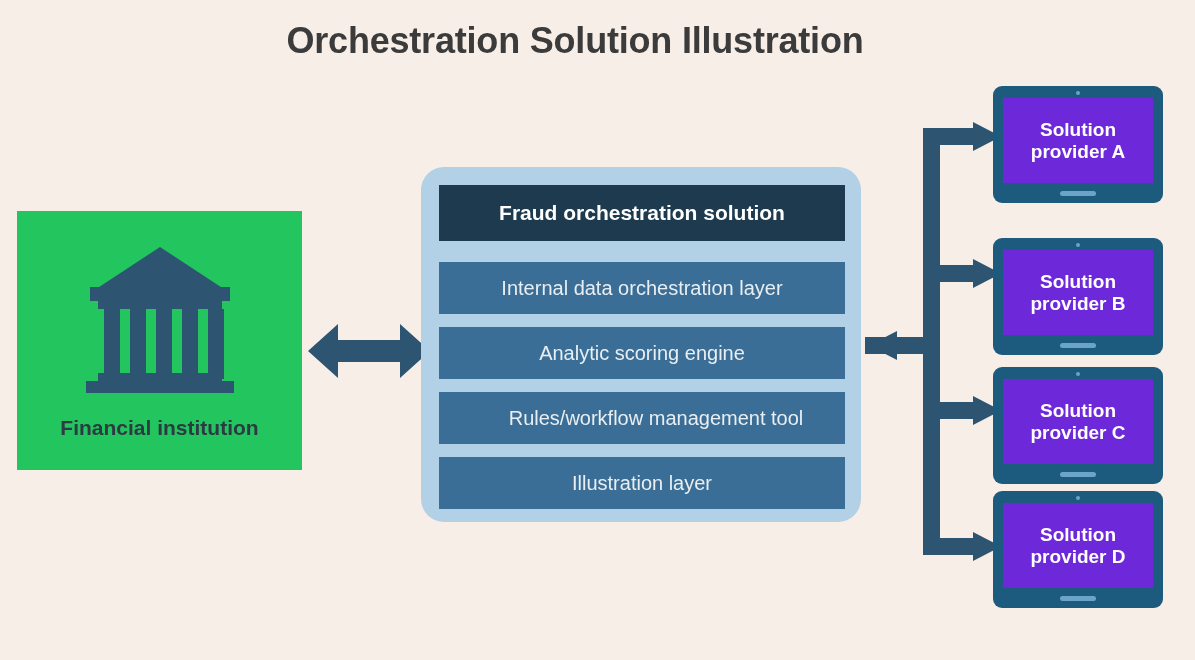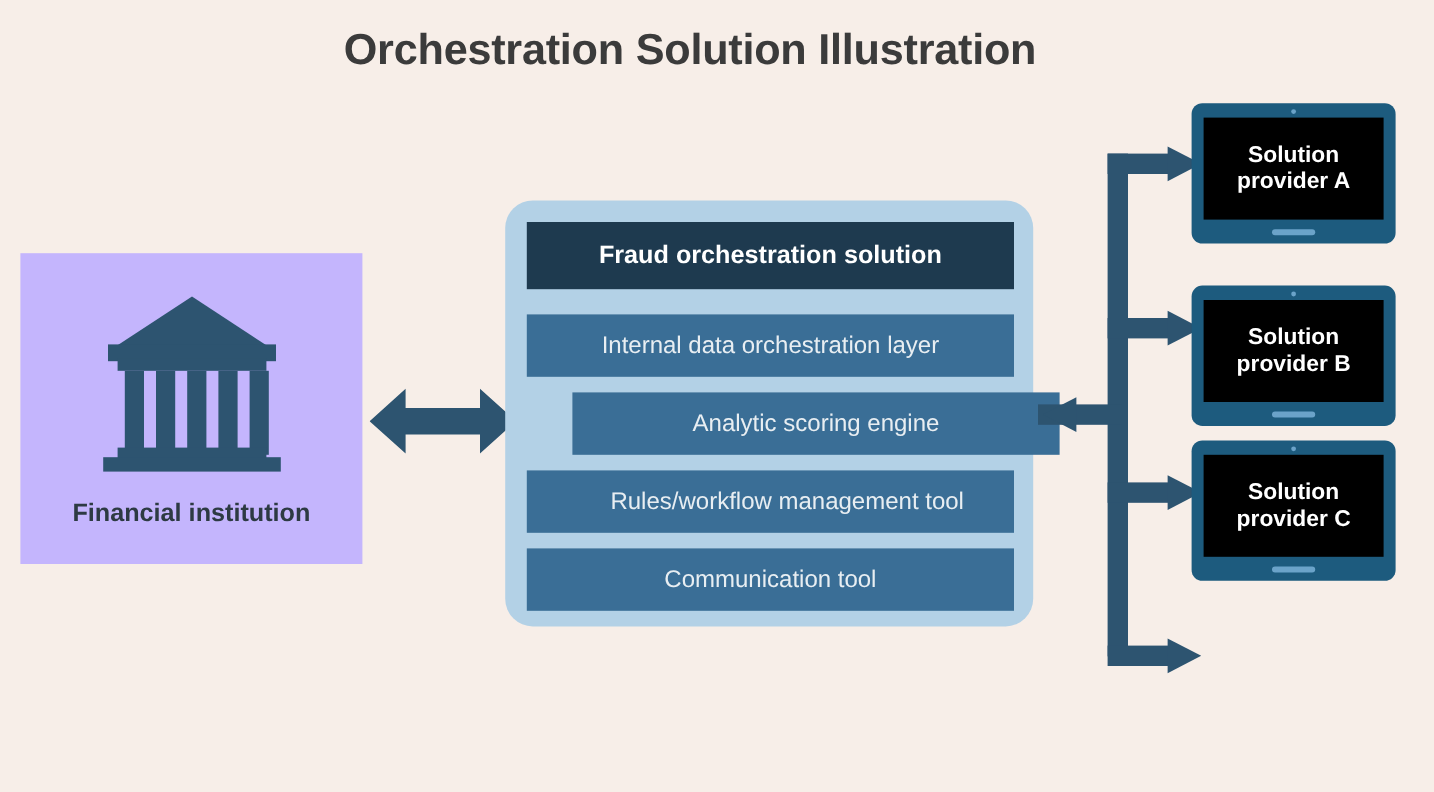--- a/index.html
+++ b/index.html
@@ -41,21 +41,21 @@
     color: #3b3b3b;
   }
 
   
   #fi-box {
     position: absolute;
     left: 17px;
     top: 211px;
     width: 285px;
     height: 259px;
-    background: #c4b5fd;
+    background: #22c55e;
   }
   #fi-icon {
     position: absolute;
     left: 50%;
     top: 32px;
     transform: translateX(-50%);
     width: 156px;
     height: 152px;
   }
   #fi-label {
@@ -108,21 +108,21 @@
     font-weight: bold;
   }
   .layer-sub {
     height: 52px;
     background: #3a6e96;
     color: #e8eef2;
     font-size: 20px;
     font-weight: normal;
   }
   #layer-1 { top: 95px; }
-  #layer-2 { top: 160px; margin-left: 38px; }
+  #layer-2 { top: 160px; }
   #layer-3 { top: 225px; padding-left: 36px; }
   #layer-4 { top: 290px; }
 
   
   #tree {
     position: absolute;
     left: 855px;
     top: 95px;
     width: 165px;
     height: 480px;
@@ -150,21 +150,21 @@
     height: 4px;
     border-radius: 50%;
     background: #6ba3c9;
   }
   .tablet-screen {
     position: absolute;
     left: 10px;
     top: 12px;
     width: 150px;
     height: 85px;
-    background: #000000;
+    background: #6d28d9;
     display: flex;
     align-items: center;
     justify-content: center;
     text-align: center;
     color: #ffffff;
     font-size: 19px;
     font-weight: bold;
     line-height: 1.15;
     padding: 0 6px;
     box-sizing: border-box;
@@ -215,21 +215,21 @@
     <svg viewBox="0 0 122 62" width="122" height="62" aria-hidden="true">
       <polygon fill="#2d5470" points="0,31 30,4 30,20 92,20 92,4 122,31 92,58 92,42 30,42 30,58"></polygon>
     </svg>
   </div>
 
   <div id="panel">
     <div class="layer layer-head">Fraud orchestration solution</div>
     <div class="layer layer-sub" id="layer-1">Internal data orchestration layer</div>
     <div class="layer layer-sub" id="layer-2">Analytic scoring engine</div>
     <div class="layer layer-sub" id="layer-3">Rules/workflow management tool</div>
-    <div class="layer layer-sub" id="layer-4">Communication tool</div>
+    <div class="layer layer-sub" id="layer-4">Illustration layer</div>
   </div>
 
   <div id="tree">
     <svg viewBox="0 0 165 480" width="165" height="480" aria-hidden="true">
       <g fill="#2d5470">
 
         <rect x="68" y="33" width="17" height="419"></rect>
 
         <rect x="68" y="33" width="56" height="17"></rect>
         <polygon points="118,27 146,41.5 118,56"></polygon>
@@ -260,15 +260,20 @@
     <div class="tablet-screen">Solution provider B</div>
     <div class="tablet-home"></div>
   </div>
 
   <div class="tablet" id="tablet-c">
     <div class="tablet-cam"></div>
     <div class="tablet-screen">Solution provider C</div>
     <div class="tablet-home"></div>
   </div>
 
+  <div class="tablet" id="tablet-d">
+    <div class="tablet-cam"></div>
+    <div class="tablet-screen">Solution provider D</div>
+    <div class="tablet-home"></div>
+  </div>
 
 
 </div>
 
 </body></html>

